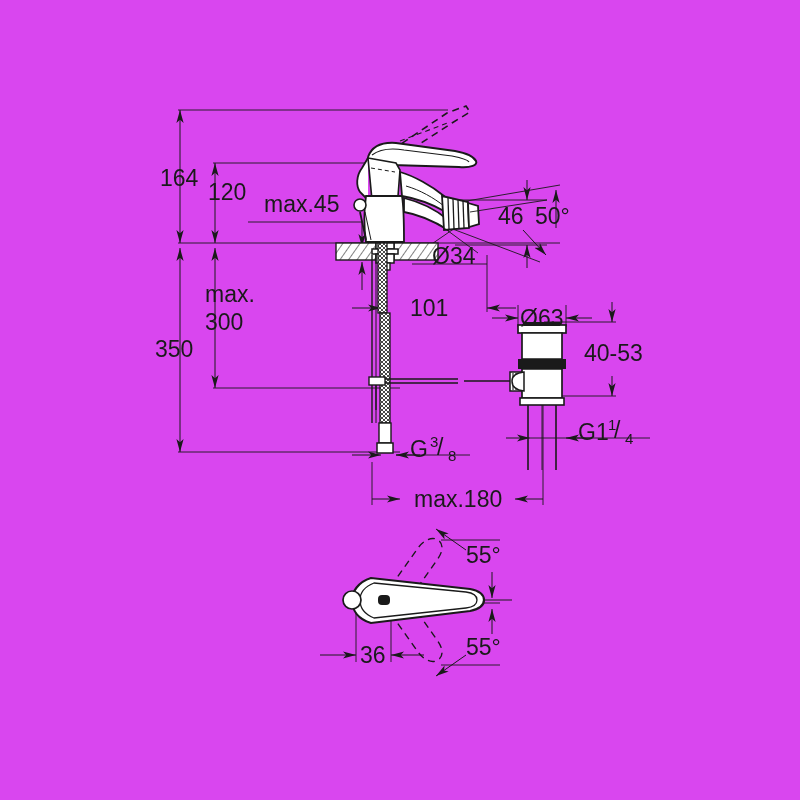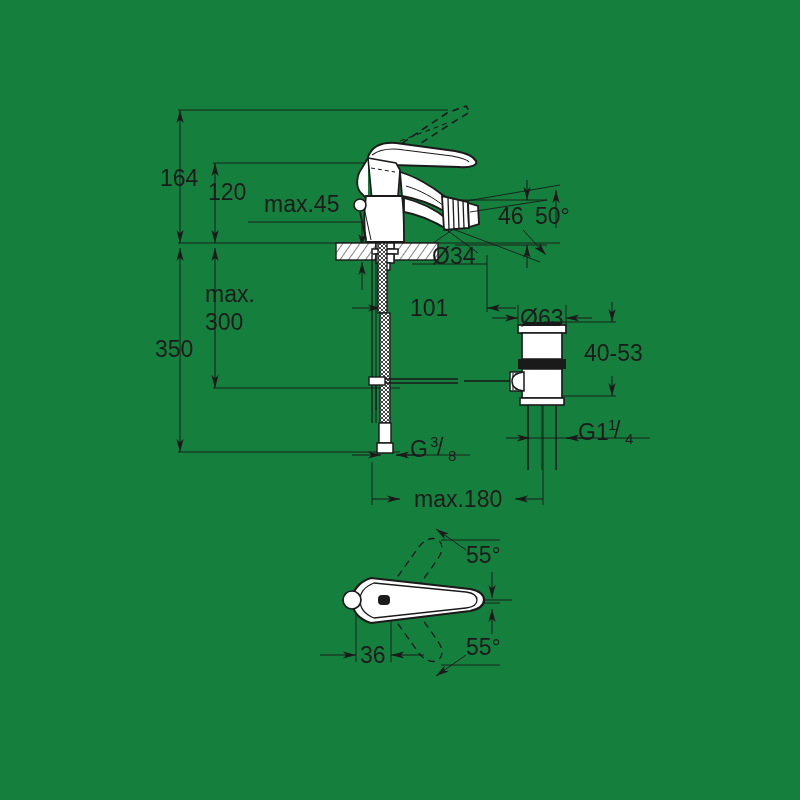--- a/index.html
+++ b/index.html
@@ -10,21 +10,21 @@
   body {
     width: 800px;
     height: 800px;
     overflow: hidden;
     font-family: "Liberation Sans", sans-serif;
   }
   #sheet {
     position: relative;
     width: 800px;
     height: 800px;
-    background: #15803d;
+    background: #d946ef;
   }
   #drawing {
     position: absolute;
     left: 0;
     top: 0;
     width: 800px;
     height: 800px;
   }
   .dim-text {
     font-family: "Liberation Sans", sans-serif;

